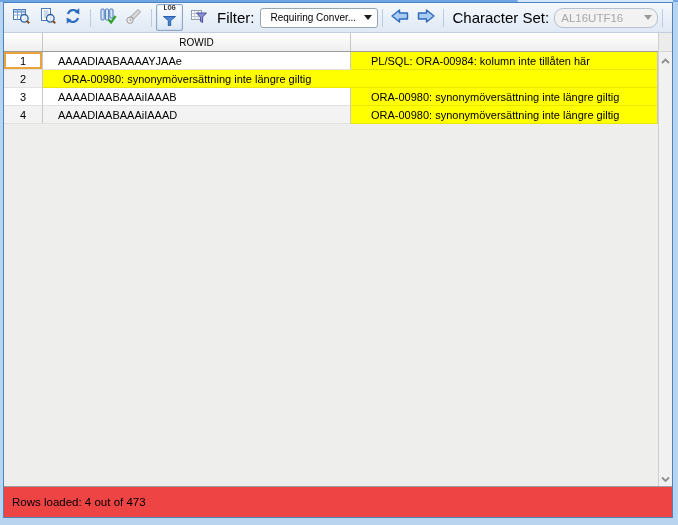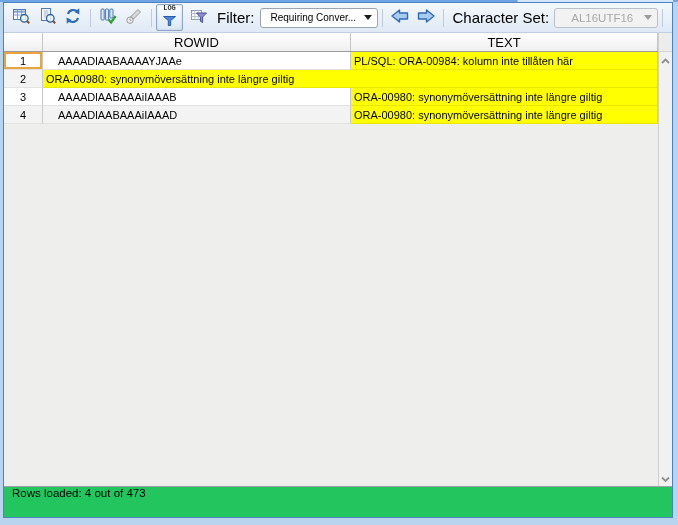--- a/index.html
+++ b/index.html
@@ -37,56 +37,56 @@
   .toolbar-label{font-size:15px;color:#000;margin:0 5px;}
   .dropdown{
     width:118px;height:20px;box-sizing:border-box;display:flex;align-items:center;
     border:1px solid #98a4b2;border-radius:3px;background:#fff;
     font-size:10px;padding-left:10px;color:#000;
   }
   .caret{width:0;height:0;border-left:4px solid transparent;border-right:4px solid transparent;border-top:5px solid #1a1a1a;margin-left:auto;margin-right:5px;}
   .caret.gray{border-top-color:#9a9a9a;}
   .combo-disabled{
     width:104px;height:20px;box-sizing:border-box;display:flex;align-items:center;
-    border:1px solid #b8c0cc;border-radius:3px;background:#f2f2f2;
-    font-size:11.5px;padding-left:16px;color:#a8a8a8;
+    border:1px solid #b8c0cc;border-radius:9px;background:#f2f2f2;
+    font-size:11.5px;padding-left:6px;color:#a8a8a8;
   }
   .nav-btn{width:26px;height:20px;display:flex;align-items:center;justify-content:center;}
 
   
   .grid-area{flex:1;display:flex;min-height:0;background:#eeeeec;}
   .grid-main{flex:1;display:flex;flex-direction:column;min-width:0;}
   .grid-header{
     display:flex;height:18px;flex:0 0 18px;
     background:linear-gradient(#ffffff,#efefef);
-    border-bottom:1px solid #9b9b9b;font-size:13px;color:#000;
+    border-bottom:1px solid #9b9b9b;font-size:10px;color:#000;
   }
   .hc{display:flex;align-items:center;justify-content:center;box-sizing:border-box;border-right:1px solid #c6c6c6;}
   .hc-num{width:39px;flex:0 0 39px;}
   .hc-rowid{width:308px;flex:0 0 308px;}
   .hc-text{flex:1;}
   .trow{display:flex;height:18px;flex:0 0 18px;font-size:11px;color:#000;background:#fff;}
   .trow.even{background:#f3f3f3;}
   .cell{display:flex;align-items:center;box-sizing:border-box;border-right:1px solid #c9c9c9;border-bottom:1px solid #e2e2e2;white-space:nowrap;overflow:hidden;}
   .cell-num{width:39px;flex:0 0 39px;justify-content:center;}
   .cell-num.selected{box-shadow:inset 0 0 0 2px #e9a43e;background:#fff;}
   .cell-rowid{width:308px;flex:0 0 308px;padding-left:15px;}
-  .cell-text{flex:1;padding-left:3px;background:#ffff00;border-bottom-color:#e8e800;}
+  .cell-text{flex:1;padding-left:20px;background:#ffff00;border-bottom-color:#e8e800;}
   .grid-filler{flex:1;background:#eeeeec;}
 
   
   .scroll-col{width:13px;flex:0 0 13px;display:flex;flex-direction:column;background:#f1f1f1;border-left:1px solid #cfcfcf;}
   .scroll-header-gap{height:18px;flex:0 0 18px;background:#ececec;border-bottom:1px solid #d5d5d5;}
   .scroll-btn{height:16px;flex:0 0 16px;display:flex;align-items:center;justify-content:center;}
   .scroll-track{flex:1;}
 
   
   .status-bar{
-    height:30px;flex:0 0 30px;background:#22c55e;border-top:1px solid #9aa0a6;
-    display:flex;padding-left:8px;font-size:11.5px;color:#000;
+    height:30px;flex:0 0 30px;background:#ef4444;border-top:1px solid #9aa0a6;
+    display:flex;align-items:center;padding-left:8px;font-size:11.5px;color:#000;
   }
 </style>
 </head>
 <body>
 
 <div class="top-strip"></div>
 <div class="top-strip-right"></div>
 
 <div class="window">
 
@@ -206,21 +206,20 @@
 
     <div class="sep"></div>
   </div>
 
   <div class="grid-area">
     <div class="grid-main">
 
       <div class="grid-header">
         <div class="hc hc-num"></div>
         <div class="hc hc-rowid">ROWID</div>
-        <div class="hc hc-text">TEXT</div>
       </div>
 
       <div class="trow">
         <div class="cell cell-num selected">1</div>
         <div class="cell cell-rowid">AAAADlAABAAAAYJAAe</div>
         <div class="cell cell-text">PL/SQL: ORA-00984: kolumn inte tillåten här</div>
       </div>
 
       <div class="trow even">
         <div class="cell cell-num">2</div>

